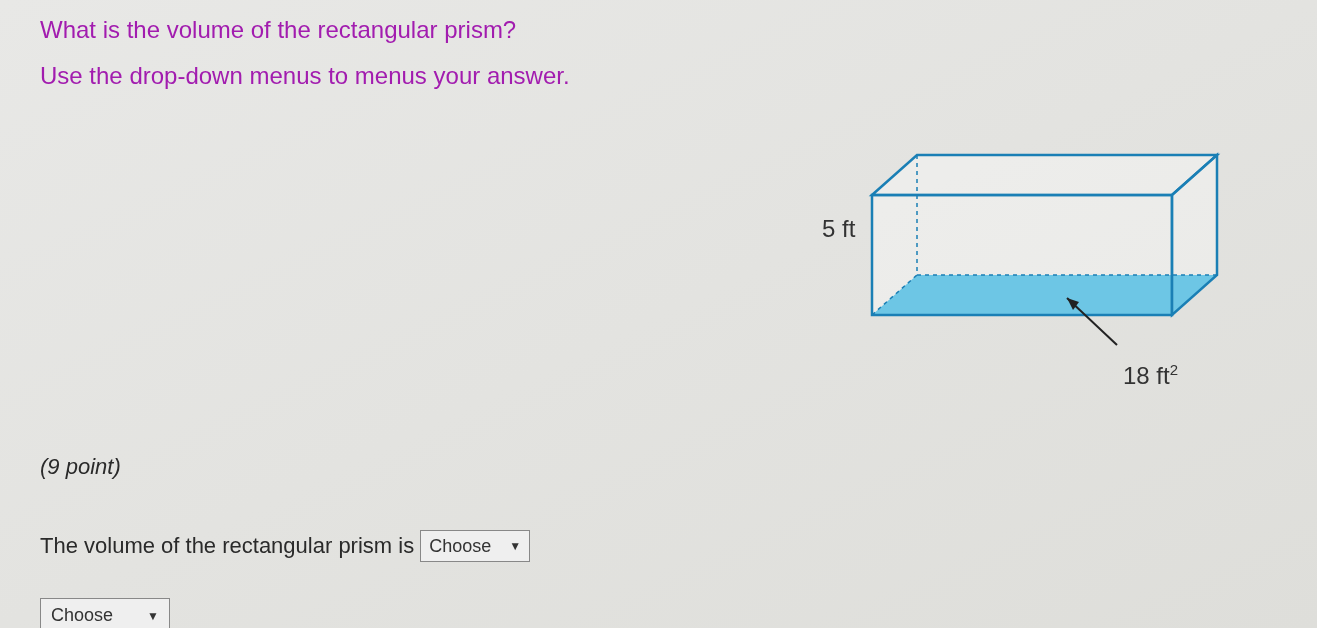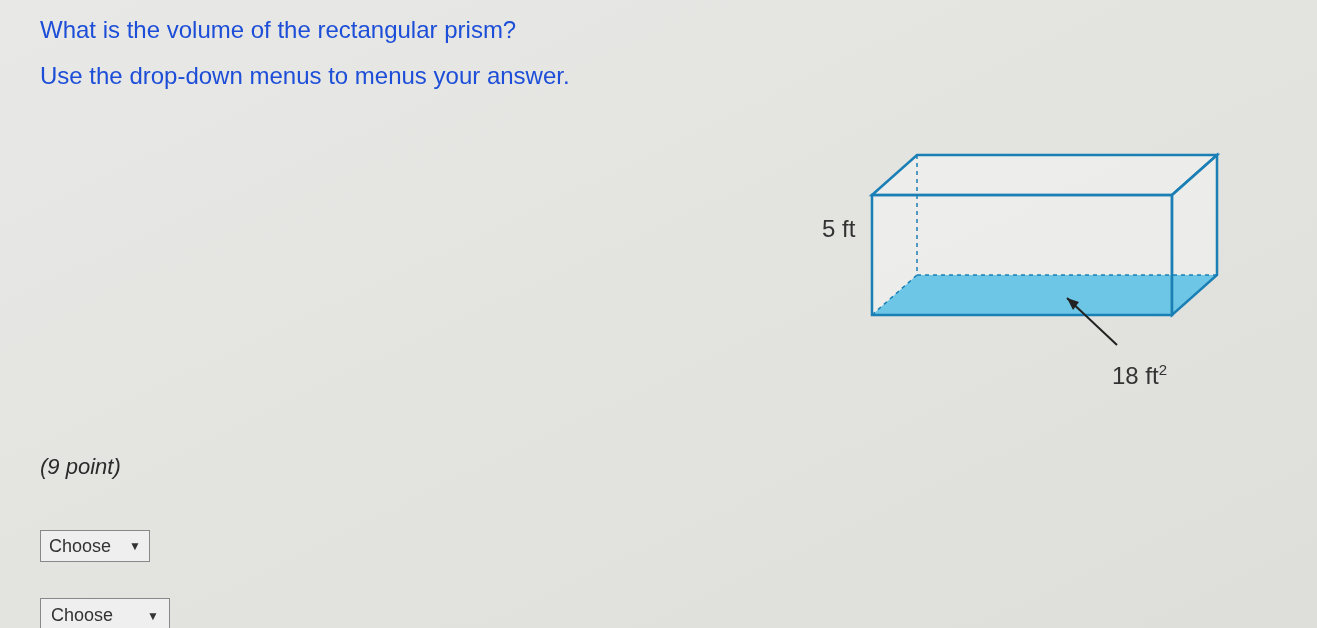--- a/index.html
+++ b/index.html
@@ -12,42 +12,42 @@
       height: 628px;
       background: linear-gradient(to bottom right, #e8e8e6, #dededa);
       font-family: Arial, sans-serif;
       color: #333;
       position: relative;
       padding: 12px 20px 20px 40px;
     }
     .question-text {
       font-size: 24px;
       line-height: 1.5;
-      color: #1d4ed8;
+      color: #a21caf;
       margin-bottom: 10px;
     }
     .diagram-container {
       position: absolute;
       top: 140px;
       right: 60px;
       width: 420px;
       height: 240px;
       text-align: right;
     }
     .height-label {
       position: absolute;
       top: 75px;
       left: -15px;
       font-size: 24px;
       color: #333;
     }
     .base-label {
       position: absolute;
       bottom: -10px;
-      right: 90px;
+      right: 79px;
       font-size: 24px;
       color: #333;
     }
     .base-label sup {
       font-size: 15px;
     }
     .points-label {
       font-style: italic;
       font-size: 22px;
       color: #2a2a2a;
@@ -130,20 +130,21 @@
     <polygon points="230,158 242,162 236,170" fill="#222"></polygon>
   </svg>
   <span class="base-label">
     <span>18 ft</span><sup>2</sup>
   </span>
 </div>
 
 <div class="points-label">(9 point)</div>
 
 <div class="answer-line">
+  <span>The volume of the rectangular prism is</span>
   <span class="dropdown">
     <span>Choose</span>
     <span class="chevron">▼</span>
   </span>
 </div>
 
 <div class="second-dropdown">
   <span>Choose</span>
   <span class="chevron">▼</span>
 </div>

